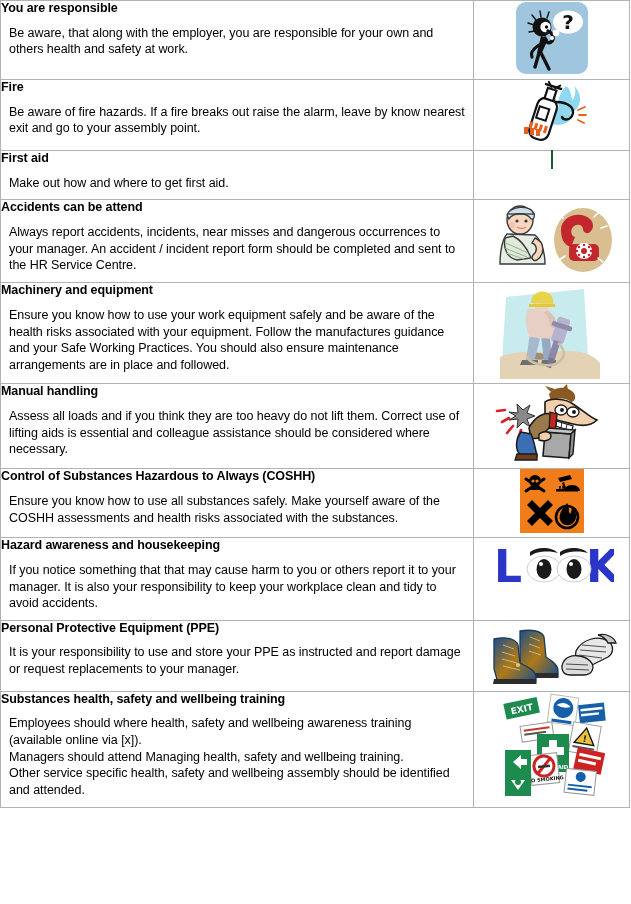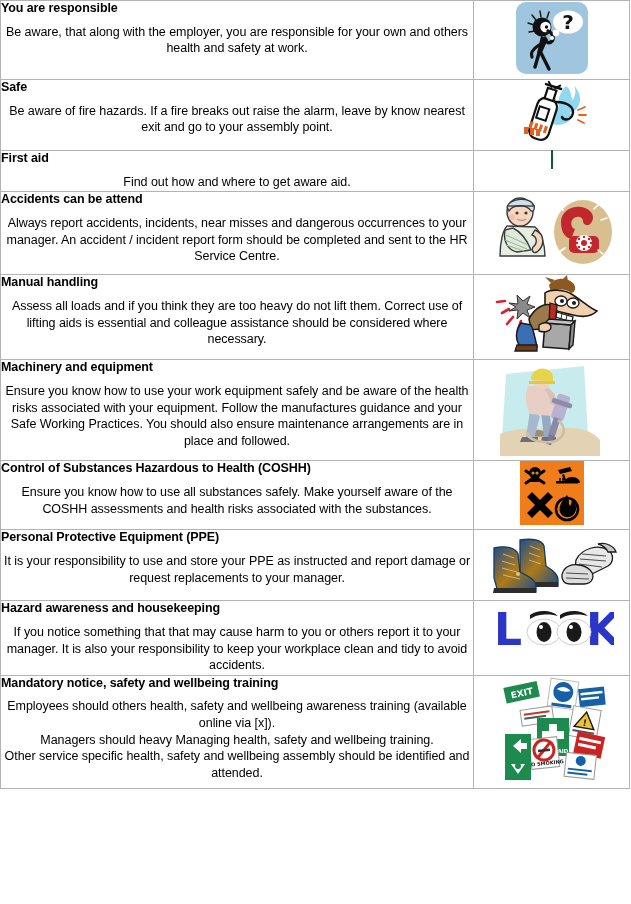--- a/index.html
+++ b/index.html
@@ -41,23 +41,22 @@
   .sec-title {
     font-size: 12.5px;
     font-weight: bold;
     line-height: 1.25;
     margin: 0 0 7px 0;
     letter-spacing: -0.1px;
   }
   .sec-body {
     font-size: 12.5px;
     line-height: 1.33;
-    margin: 1px;
+    margin: 8px;
     letter-spacing: -0.05px;
-    text-align: center;
   }
   .sec-body .ln { display: block; }
   .art {
     display: inline-block;
     line-height: 0;
   }
 
   
   .firstaid-sign {
     width: 36px; height: 36px;
@@ -118,21 +117,21 @@
           <circle cx="41" cy="32" r="3.3" fill="#fff"></circle>
           <circle cx="37" cy="37" r="2" fill="#fff"></circle>
           <text x="53" y="28" font-family="DejaVu Sans, sans-serif" font-size="20" font-weight="bold" fill="#111" text-anchor="middle">?</text>
         </svg>
       </span>
     </td>
   </tr>
 
   <tr>
     <td class="text-cell">
-      <p class="sec-title">Safe</p>
+      <p class="sec-title">Fire</p>
       <p class="sec-body">Be aware of fire hazards. If a fire breaks out raise the alarm, leave by know nearest exit and go to your assembly point.</p>
     </td>
     <td class="image-cell">
       <span class="art">
         <svg width="92" height="66" viewBox="0 0 92 66" aria-hidden="true">
 
           <g fill="#8fd8ef">
             <path d="M60 6 C66 10 64 16 67 20 C70 14 70 10 68 6 C74 11 76 20 72 27 C68 34 58 35 54 29 C50 23 54 12 60 6 Z"></path>
             <path d="M48 16 C52 20 50 26 52 30 C46 32 41 28 42 22 C43 18 46 16 48 16 Z"></path>
             <ellipse cx="52" cy="36" rx="13" ry="9"></ellipse>
@@ -165,21 +164,21 @@
             <rect x="30" y="49" width="4" height="7"></rect>
           </g>
         </svg>
       </span>
     </td>
   </tr>
 
   <tr>
     <td class="text-cell">
       <p class="sec-title">First aid</p>
-      <p class="sec-body">Find out how and where to get aware aid.</p>
+      <p class="sec-body">Make out how and where to get first aid.</p>
     </td>
     <td class="image-cell">
       <span class="art">
         <span class="firstaid-sign"></span>
       </span>
     </td>
   </tr>
 
   <tr>
     <td class="text-cell">
@@ -238,20 +237,59 @@
               <line x1="50" y1="56" x2="45" y2="52"></line>
             </g>
           </g>
         </svg>
       </span>
     </td>
   </tr>
 
   <tr>
     <td class="text-cell">
+      <p class="sec-title">Machinery and equipment</p>
+      <p class="sec-body">Ensure you know how to use your work equipment safely and be aware of the health risks associated with your equipment. Follow the manufactures guidance and your Safe Working Practices. You should also ensure maintenance arrangements are in place and followed.</p>
+    </td>
+    <td class="image-cell">
+      <span class="art">
+        <svg width="104" height="96" viewBox="0 0 104 96" aria-hidden="true">
+          <path d="M6 14 L84 6 L88 74 L2 78 Z" fill="#c8ecee"></path>
+
+          <path d="M0 74 C18 66 40 70 62 68 C80 67 94 72 100 80 L100 96 L0 96 Z" fill="#e3d3b4"></path>
+          <path d="M26 72 C34 68 44 70 50 74 C44 78 32 78 26 72 Z" fill="#9a8e77"></path>
+
+          <path d="M30 50 L26 78 L34 79 L40 56 Z" fill="#a7b7cc"></path>
+          <path d="M41 52 L44 78 L52 78 L50 54 Z" fill="#98a9c2"></path>
+          <path d="M22 77 h16 v5 h-18 z" fill="#6d6f74"></path>
+          <path d="M42 77 h14 v5 h-15 z" fill="#6d6f74"></path>
+
+          <path d="M28 26 C24 34 26 48 30 54 L52 56 C56 46 54 32 48 26 Z" fill="#e8cfc6"></path>
+          <path d="M46 28 C54 30 58 38 56 46 L50 44 C50 38 48 32 44 30 Z" fill="#dcc1b7"></path>
+
+          <circle cx="42" cy="20" r="9" fill="#edd3bd"></circle>
+          <path d="M31 20 C31 11 39 7 46 9 C52 11 54 16 53 21 Z" fill="#e8d44a"></path>
+          <path d="M29 21 h26 v3 h-26 z" fill="#e0c93c"></path>
+
+          <path d="M32 34 C40 36 48 42 52 50 L46 54 C42 46 36 41 30 40 Z" fill="#e8cfc6"></path>
+          <g transform="rotate(18 58 54)">
+            <rect x="52" y="34" width="13" height="26" rx="3" fill="#b6b2cf"></rect>
+            <rect x="55" y="58" width="7" height="20" fill="#8c88a8"></rect>
+            <rect x="56" y="76" width="5" height="10" fill="#7a7690"></rect>
+            <rect x="48" y="40" width="21" height="5" rx="2" fill="#8f8ba8"></rect>
+          </g>
+
+          <path d="M58 60 C70 70 62 84 44 82 C32 81 26 76 28 72" fill="none" stroke="#cdbfa4" stroke-width="2.6"></path>
+        </svg>
+      </span>
+    </td>
+  </tr>
+
+  <tr>
+    <td class="text-cell">
       <p class="sec-title">Manual handling</p>
       <p class="sec-body">Assess all loads and if you think they are too heavy do not lift them. Correct use of lifting aids is essential and colleague assistance should be considered where necessary.</p>
     </td>
     <td class="image-cell">
       <span class="art">
         <svg width="118" height="80" viewBox="0 0 118 80" aria-hidden="true">
 
           <g>
             <path d="M24 20 l6 6 l7 -5 l-3 8 l8 3 l-8 3 l3 8 l-7 -5 l-6 6 l1 -9 l-9 1 l7 -4 l-7 -4 l9 1 z" fill="#8a8a8a" stroke="#333" stroke-width="1"></path>
             <g stroke="#d8232a" stroke-width="2.6" stroke-linecap="round" fill="none">
@@ -290,60 +328,21 @@
           <path d="M78 50 L82 46 L80 70 L76 74 Z" fill="#8f8f8f" stroke="#1a1a1a" stroke-width="1.4"></path>
 
           <path d="M46 50 C52 46 58 48 58 52 C58 56 52 58 46 56 Z" fill="#f2d0ab" stroke="#1a1a1a" stroke-width="1.4"></path>
         </svg>
       </span>
     </td>
   </tr>
 
   <tr>
     <td class="text-cell">
-      <p class="sec-title">Machinery and equipment</p>
-      <p class="sec-body">Ensure you know how to use your work equipment safely and be aware of the health risks associated with your equipment. Follow the manufactures guidance and your Safe Working Practices. You should also ensure maintenance arrangements are in place and followed.</p>
-    </td>
-    <td class="image-cell">
-      <span class="art">
-        <svg width="104" height="96" viewBox="0 0 104 96" aria-hidden="true">
-          <path d="M6 14 L84 6 L88 74 L2 78 Z" fill="#c8ecee"></path>
-
-          <path d="M0 74 C18 66 40 70 62 68 C80 67 94 72 100 80 L100 96 L0 96 Z" fill="#e3d3b4"></path>
-          <path d="M26 72 C34 68 44 70 50 74 C44 78 32 78 26 72 Z" fill="#9a8e77"></path>
-
-          <path d="M30 50 L26 78 L34 79 L40 56 Z" fill="#a7b7cc"></path>
-          <path d="M41 52 L44 78 L52 78 L50 54 Z" fill="#98a9c2"></path>
-          <path d="M22 77 h16 v5 h-18 z" fill="#6d6f74"></path>
-          <path d="M42 77 h14 v5 h-15 z" fill="#6d6f74"></path>
-
-          <path d="M28 26 C24 34 26 48 30 54 L52 56 C56 46 54 32 48 26 Z" fill="#e8cfc6"></path>
-          <path d="M46 28 C54 30 58 38 56 46 L50 44 C50 38 48 32 44 30 Z" fill="#dcc1b7"></path>
-
-          <circle cx="42" cy="20" r="9" fill="#edd3bd"></circle>
-          <path d="M31 20 C31 11 39 7 46 9 C52 11 54 16 53 21 Z" fill="#e8d44a"></path>
-          <path d="M29 21 h26 v3 h-26 z" fill="#e0c93c"></path>
-
-          <path d="M32 34 C40 36 48 42 52 50 L46 54 C42 46 36 41 30 40 Z" fill="#e8cfc6"></path>
-          <g transform="rotate(18 58 54)">
-            <rect x="52" y="34" width="13" height="26" rx="3" fill="#b6b2cf"></rect>
-            <rect x="55" y="58" width="7" height="20" fill="#8c88a8"></rect>
-            <rect x="56" y="76" width="5" height="10" fill="#7a7690"></rect>
-            <rect x="48" y="40" width="21" height="5" rx="2" fill="#8f8ba8"></rect>
-          </g>
-
-          <path d="M58 60 C70 70 62 84 44 82 C32 81 26 76 28 72" fill="none" stroke="#cdbfa4" stroke-width="2.6"></path>
-        </svg>
-      </span>
-    </td>
-  </tr>
-
-  <tr>
-    <td class="text-cell">
-      <p class="sec-title">Control of Substances Hazardous to Health (COSHH)</p>
+      <p class="sec-title">Control of Substances Hazardous to Always (COSHH)</p>
       <p class="sec-body">Ensure you know how to use all substances safely. Make yourself aware of the COSHH assessments and health risks associated with the substances.</p>
     </td>
     <td class="image-cell">
       <span class="art">
         <svg width="64" height="64" viewBox="0 0 64 64" aria-hidden="true">
           <rect x="0" y="0" width="64" height="64" fill="#f07d19"></rect>
 
           <g fill="#000000">
             <path d="M6 22 L24 10 M6 10 L24 22" stroke="#000" stroke-width="3" fill="none" stroke-linecap="round"></path>
             <circle cx="15" cy="12" r="6"></circle>
@@ -363,20 +362,49 @@
             </g>
           </g>
 
           <g>
             <path d="M7 36 l5 -5 l8 8 l8 -8 l5 5 l-8 8 l8 8 l-5 5 l-8 -8 l-8 8 l-5 -5 l8 -8 z" fill="#000000"></path>
           </g>
 
           <g>
             <circle cx="47" cy="48" r="11" fill="none" stroke="#000" stroke-width="2.6"></circle>
             <path d="M47 34 C50 39 48 42 50 45 C52 42 52 39 51 37 C56 41 58 48 54 53 C50 58 42 57 40 51 C38 45 43 39 47 34 Z" fill="#000000"></path>
+          </g>
+        </svg>
+      </span>
+    </td>
+  </tr>
+
+  <tr>
+    <td class="text-cell">
+      <p class="sec-title">Hazard awareness and housekeeping</p>
+      <p class="sec-body">If you notice something that that may cause harm to you or others report it to your manager. It is also your responsibility to keep your workplace clean and tidy to avoid accidents.</p>
+    </td>
+    <td class="image-cell">
+      <span class="art">
+        <svg width="124" height="56" viewBox="0 0 124 56" aria-hidden="true">
+          <text x="4" y="44" font-family="DejaVu Sans, sans-serif" font-size="44" font-weight="bold" fill="#2b35c8">L</text>
+          <text x="96" y="44" font-family="DejaVu Sans, sans-serif" font-size="44" font-weight="bold" fill="#2b35c8">K</text>
+
+          <g>
+            <ellipse cx="54" cy="31" rx="17" ry="13" fill="#ffffff" stroke="#cfcfcf" stroke-width="1"></ellipse>
+            <ellipse cx="54" cy="31" rx="7.5" ry="10" fill="#1a1a1a"></ellipse>
+            <circle cx="51" cy="26" r="2" fill="#ffffff"></circle>
+            <path d="M40 14 C48 8 62 9 68 15 C62 13 48 12 40 18 Z" fill="#1a1a1a"></path>
+          </g>
+
+          <g>
+            <ellipse cx="84" cy="31" rx="17" ry="13" fill="#ffffff" stroke="#cfcfcf" stroke-width="1"></ellipse>
+            <ellipse cx="84" cy="31" rx="7.5" ry="10" fill="#1a1a1a"></ellipse>
+            <circle cx="81" cy="26" r="2" fill="#ffffff"></circle>
+            <path d="M70 14 C78 8 92 9 98 15 C92 13 78 12 70 18 Z" fill="#1a1a1a"></path>
           </g>
         </svg>
       </span>
     </td>
   </tr>
 
   <tr>
     <td class="text-cell">
       <p class="sec-title">Personal Protective Equipment (PPE)</p>
       <p class="sec-body">It is your responsibility to use and store your PPE as instructed and report damage or request replacements to your manager.</p>
@@ -426,53 +454,24 @@
             </g>
             <path d="M40 4 C48 2 56 6 58 12 L50 12 C48 8 44 5 40 4 Z" fill="#c9c9c9"></path>
           </g>
         </svg>
       </span>
     </td>
   </tr>
 
   <tr>
     <td class="text-cell">
-      <p class="sec-title">Hazard awareness and housekeeping</p>
-      <p class="sec-body">If you notice something that that may cause harm to you or others report it to your manager. It is also your responsibility to keep your workplace clean and tidy to avoid accidents.</p>
-    </td>
-    <td class="image-cell">
-      <span class="art">
-        <svg width="124" height="56" viewBox="0 0 124 56" aria-hidden="true">
-          <text x="4" y="44" font-family="DejaVu Sans, sans-serif" font-size="44" font-weight="bold" fill="#2b35c8">L</text>
-          <text x="96" y="44" font-family="DejaVu Sans, sans-serif" font-size="44" font-weight="bold" fill="#2b35c8">K</text>
-
-          <g>
-            <ellipse cx="54" cy="31" rx="17" ry="13" fill="#ffffff" stroke="#cfcfcf" stroke-width="1"></ellipse>
-            <ellipse cx="54" cy="31" rx="7.5" ry="10" fill="#1a1a1a"></ellipse>
-            <circle cx="51" cy="26" r="2" fill="#ffffff"></circle>
-            <path d="M40 14 C48 8 62 9 68 15 C62 13 48 12 40 18 Z" fill="#1a1a1a"></path>
-          </g>
-
-          <g>
-            <ellipse cx="84" cy="31" rx="17" ry="13" fill="#ffffff" stroke="#cfcfcf" stroke-width="1"></ellipse>
-            <ellipse cx="84" cy="31" rx="7.5" ry="10" fill="#1a1a1a"></ellipse>
-            <circle cx="81" cy="26" r="2" fill="#ffffff"></circle>
-            <path d="M70 14 C78 8 92 9 98 15 C92 13 78 12 70 18 Z" fill="#1a1a1a"></path>
-          </g>
-        </svg>
-      </span>
-    </td>
-  </tr>
-
-  <tr>
-    <td class="text-cell">
-      <p class="sec-title">Mandatory notice, safety and wellbeing training</p>
+      <p class="sec-title">Substances health, safety and wellbeing training</p>
       <p class="sec-body">
-        <span class="ln">Employees should others health, safety and wellbeing awareness training (available online via [x]).</span>
-        <span class="ln">Managers should heavy Managing health, safety and wellbeing training.</span>
+        <span class="ln">Employees should where health, safety and wellbeing awareness training (available online via [x]).</span>
+        <span class="ln">Managers should attend Managing health, safety and wellbeing training.</span>
         <span class="ln">Other service specific health, safety and wellbeing assembly should be identified and attended.</span>
       </p>
     </td>
     <td class="image-cell">
       <span class="art">
         <svg width="118" height="108" viewBox="0 0 118 108" aria-hidden="true">
 
           <g transform="rotate(-12 30 18)">
             <rect x="12" y="8" width="34" height="16" fill="#1d8a4e"></rect>
             <text x="29" y="20" font-family="DejaVu Sans, sans-serif" font-size="9" font-weight="bold" fill="#ffffff" text-anchor="middle">EXIT</text>

